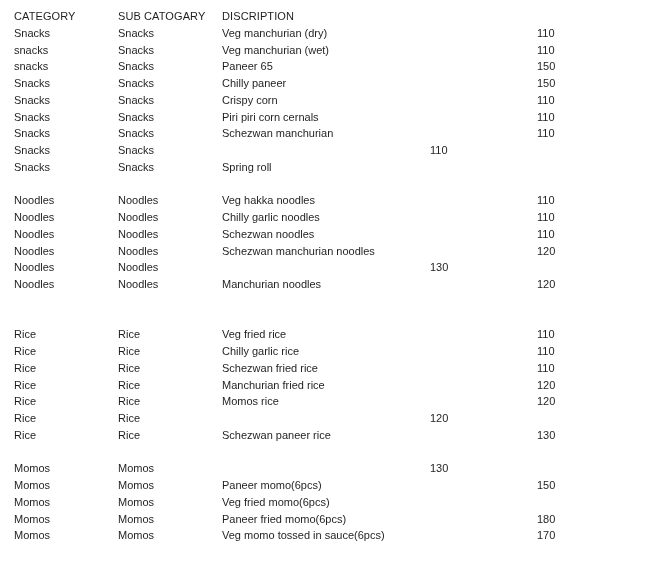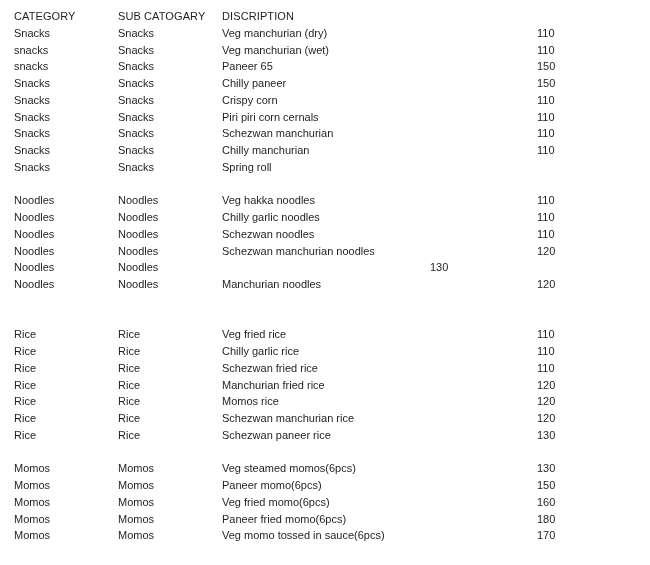--- a/index.html
+++ b/index.html
@@ -100,21 +100,20 @@
     <div class="row">
       <span class="cell c0">Snacks</span>
       <span class="cell c1">Snacks</span>
       <span class="cell c2">Schezwan manchurian</span>
       <span class="cell c3"></span>
       <span class="cell c4">110</span>
     </div>
     <div class="row">
       <span class="cell c0">Snacks</span>
       <span class="cell c1">Snacks</span>
-      <span class="cell c2">Chilly manchurian</span>
       <span class="cell c3"></span>
       <span class="cell c4">110</span>
     </div>
     <div class="row">
       <span class="cell c0">Snacks</span>
       <span class="cell c1">Snacks</span>
       <span class="cell c2">Spring roll</span>
       <span class="cell c3"></span>
       <span class="cell c4"></span>
     </div>
@@ -193,52 +192,49 @@
     <div class="row">
       <span class="cell c0">Rice</span>
       <span class="cell c1">Rice</span>
       <span class="cell c2">Momos rice</span>
       <span class="cell c3"></span>
       <span class="cell c4">120</span>
     </div>
     <div class="row">
       <span class="cell c0">Rice</span>
       <span class="cell c1">Rice</span>
-      <span class="cell c2">Schezwan manchurian rice</span>
       <span class="cell c3"></span>
       <span class="cell c4">120</span>
     </div>
     <div class="row">
       <span class="cell c0">Rice</span>
       <span class="cell c1">Rice</span>
       <span class="cell c2">Schezwan paneer rice</span>
       <span class="cell c3"></span>
       <span class="cell c4">130</span>
     </div>
     <div class="row blank"></div>
     <div class="row">
       <span class="cell c0">Momos</span>
       <span class="cell c1">Momos</span>
-      <span class="cell c2">Veg steamed momos(6pcs)</span>
       <span class="cell c3"></span>
       <span class="cell c4">130</span>
     </div>
     <div class="row">
       <span class="cell c0">Momos</span>
       <span class="cell c1">Momos</span>
       <span class="cell c2">Paneer momo(6pcs)</span>
       <span class="cell c3"></span>
       <span class="cell c4">150</span>
     </div>
     <div class="row">
       <span class="cell c0">Momos</span>
       <span class="cell c1">Momos</span>
       <span class="cell c2">Veg fried momo(6pcs)</span>
       <span class="cell c3"></span>
-      <span class="cell c4">160</span>
     </div>
     <div class="row">
       <span class="cell c0">Momos</span>
       <span class="cell c1">Momos</span>
       <span class="cell c2">Paneer fried momo(6pcs)</span>
       <span class="cell c3"></span>
       <span class="cell c4">180</span>
     </div>
     <div class="row">
       <span class="cell c0">Momos</span>

